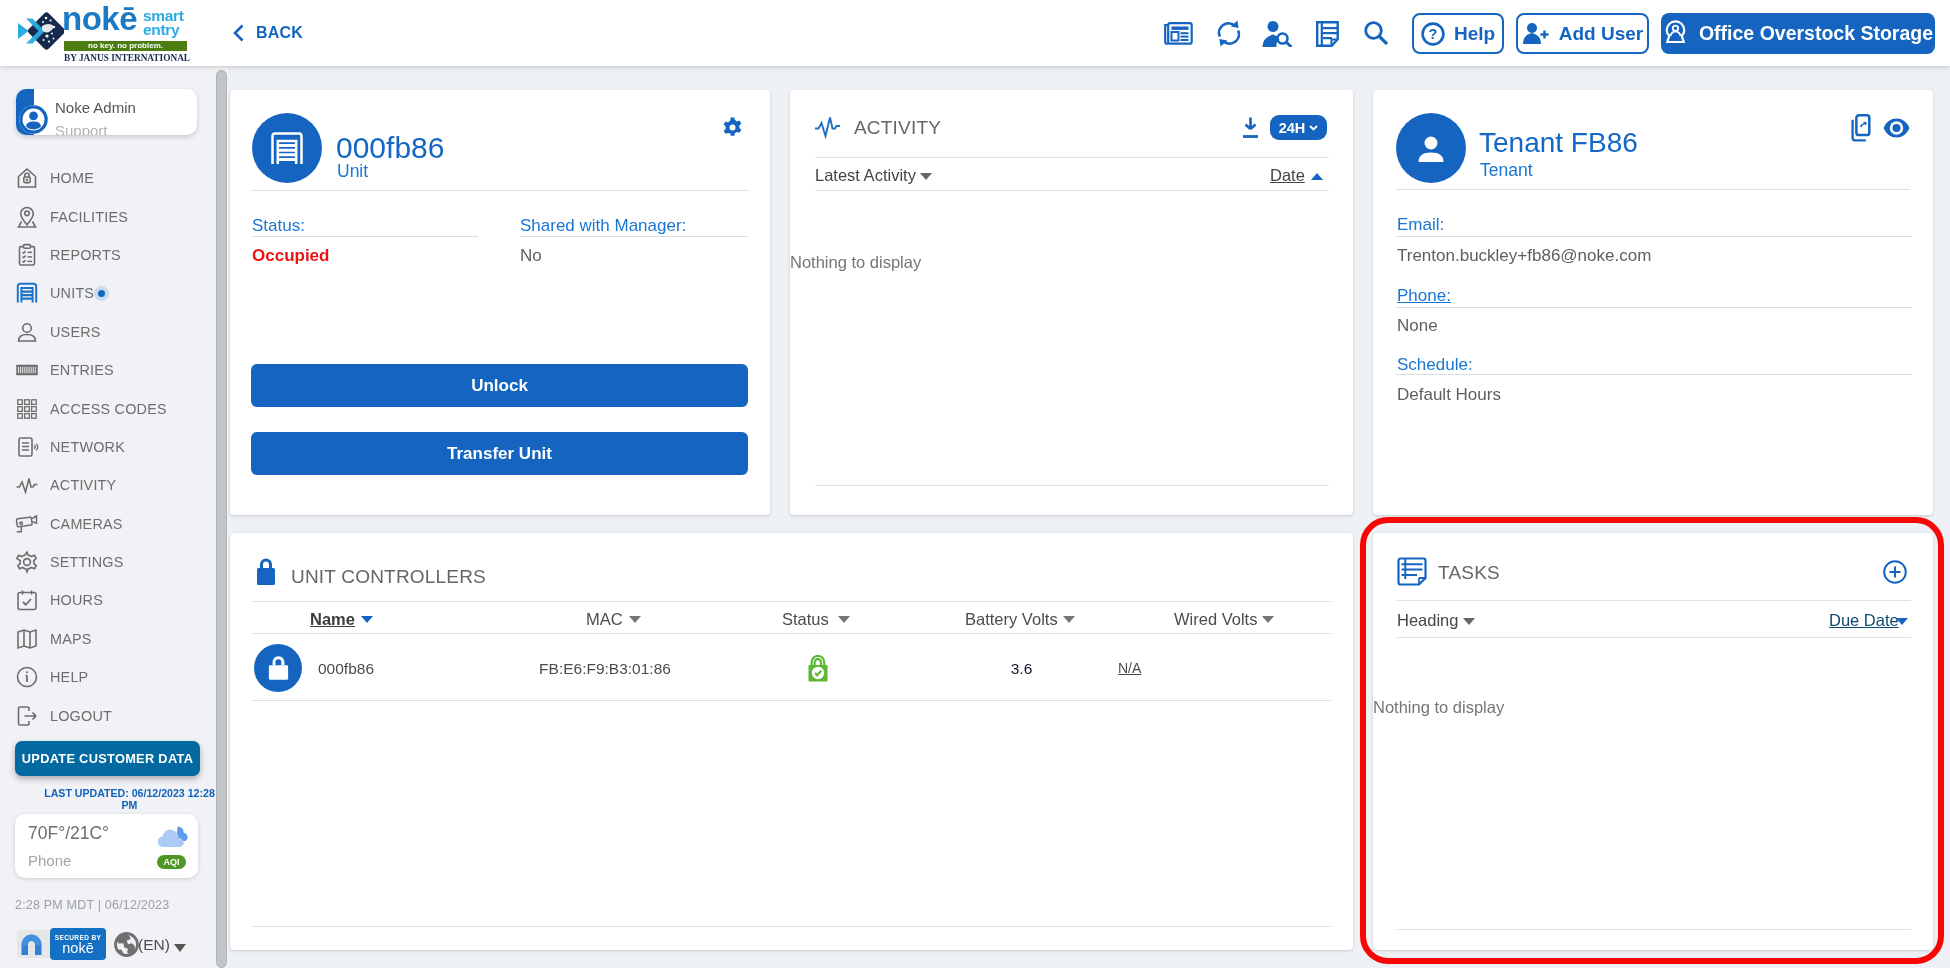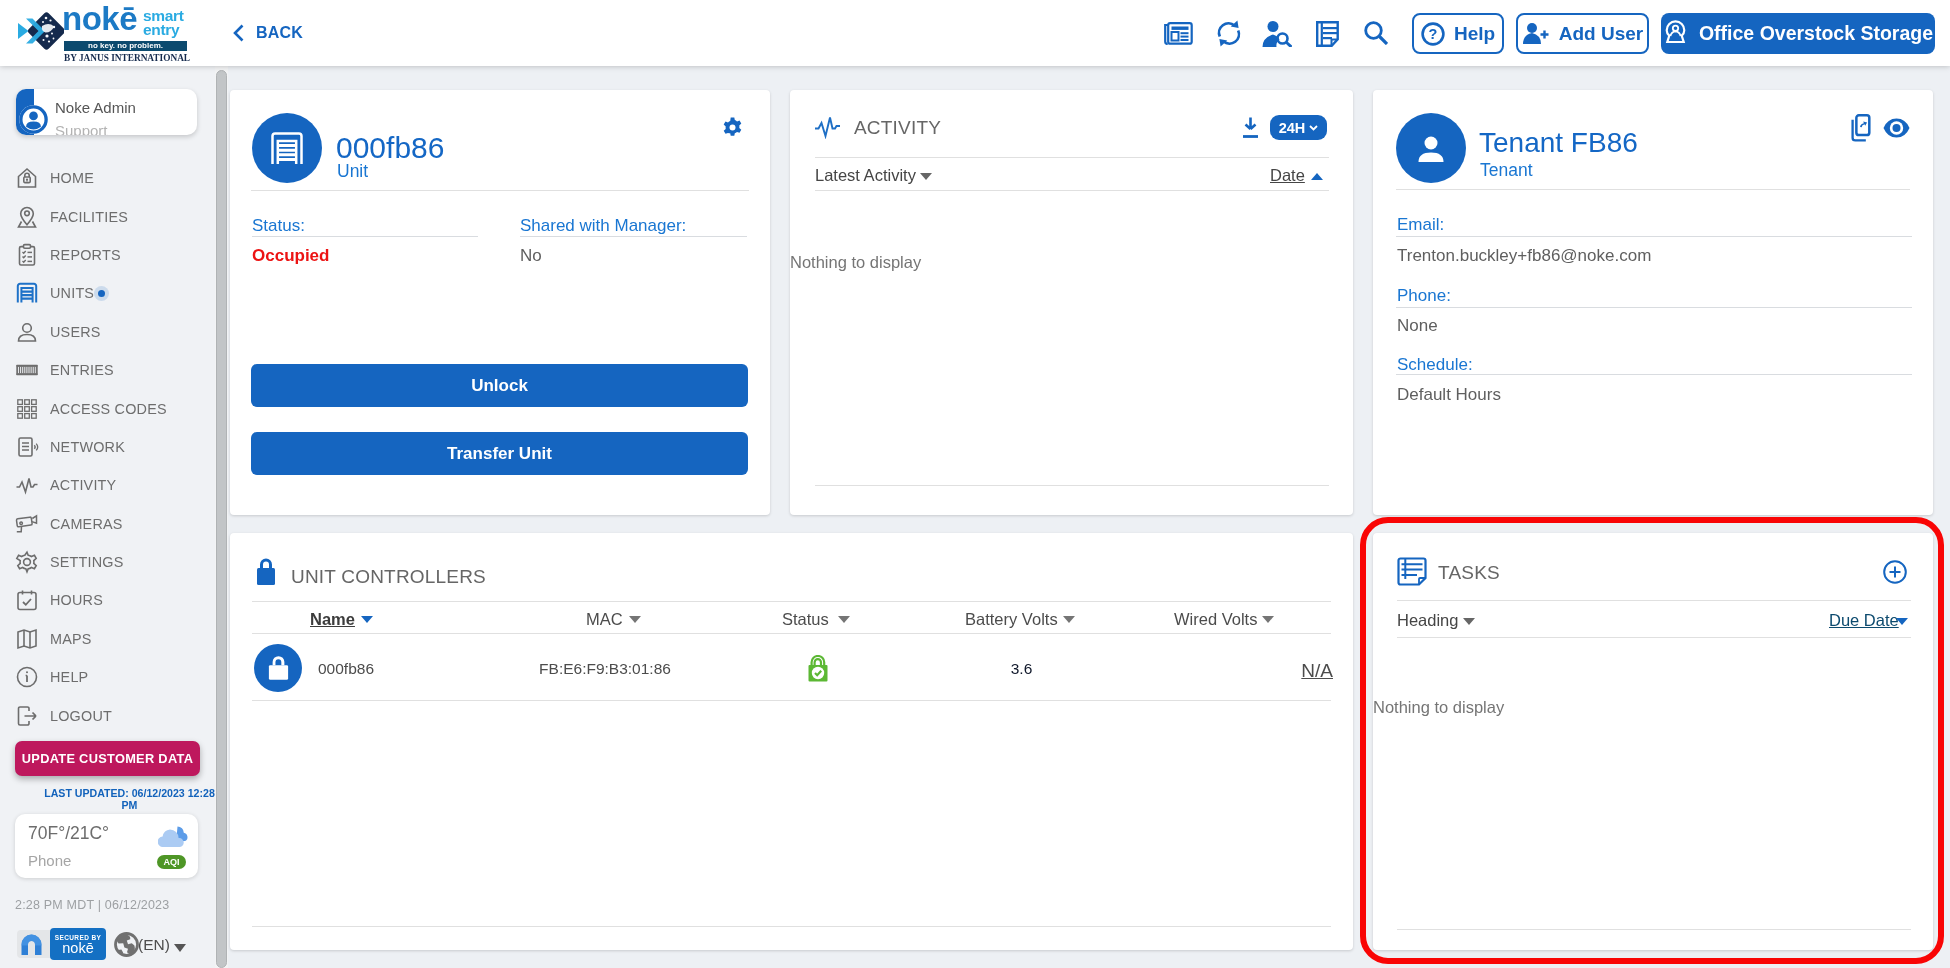--- a/index.html
+++ b/index.html
@@ -18,21 +18,21 @@
 .sbthumb { position:absolute; top:70px; left:216px; width:11px; height:898px; background:#c2c5c7; border-radius:5.5px; border:1px solid #b0b3b5; }
 .profile { position:absolute; left:16px; top:23px; width:181px; height:46px; background:#fff; border-radius:10px; box-shadow:0 2px 5px rgba(0,0,0,.18); overflow:hidden; }
 .profile .bar { position:absolute; left:0; top:0; width:18px; height:61px; background:#1565c0; }
 .profile .pav { position:absolute; }
 .pname { position:absolute; left:39px; top:10px; font-size:15px; color:#565656; }
 .prole { position:absolute; left:39px; top:33px; font-size:15px; color:#b3b3b3; }
 .menu { position:absolute; left:0; top:93px; width:216px; }
 .mi { height:38.4px; display:flex; align-items:center; padding-left:15px; color:#6d6d6d; font-size:14.4px; letter-spacing:.2px; }
 .mi svg { width:24px; height:24px; margin-right:11px; flex:none; }
 .dot { width:7px; height:7px; border-radius:50%; background:#1565c0; margin-left:4px; box-shadow:0 0 0 4px rgba(21,101,192,.16); }
-.ucd { position:absolute; left:15px; top:675px; width:185px; height:35px; background:#be185d; border-radius:7px; color:#fff; font-weight:bold; font-size:12.8px; display:flex; align-items:center; justify-content:center; letter-spacing:.3px; white-space:nowrap; box-shadow:0 3px 6px rgba(0,0,0,.3);text-align:center; }
+.ucd { position:absolute; left:15px; top:675px; width:185px; height:35px; background:#0369a1; border-radius:7px; color:#fff; font-weight:bold; font-size:12.8px; display:flex; align-items:center; justify-content:center; letter-spacing:.3px; white-space:nowrap; box-shadow:0 3px 6px rgba(0,0,0,.3);text-align:center; }
 .lastup { position:absolute; left:6px; top:721px; width:216px; text-align:center; font-size:10.6px; font-weight:bold; color:#1262bb;padding-left:31px; }
 .wcard { position:absolute; left:15px; top:748px; width:183px; height:64px; background:#fff; border-radius:10px; box-shadow:0 1px 4px rgba(0,0,0,.15); }
 .temp { position:absolute; left:13px; top:9px; font-size:17.5px; color:#6d6d6d; }
 .clouds { position:absolute; left:13px; top:38px; font-size:15px; color:#a5a5a5; }
 .aqi { position:absolute; left:142px; top:41px; width:29px; height:13.5px; background:#4e9626; border-radius:7px; color:#fff; font-size:9px; font-weight:bold; display:flex; align-items:center; justify-content:center; }
 .stime { position:absolute; left:15px; top:832px; font-size:12.5px; color:#9da0a3; letter-spacing:.2px; }
 
 .card { position:absolute; background:#fff; border-radius:4px; box-shadow:0 1px 3px rgba(0,0,0,.16); }
 .redbox { position:absolute; left:1360px; top:517px; width:584px; height:447px; border:6px solid #f90505; border-radius:28px; z-index:9; }
 .ctitle { font-size:19px; color:#666; letter-spacing:.2px; }
@@ -62,21 +62,21 @@
       <circle cx="38" cy="23" r="1.2"></circle>
         <circle cx="31" cy="32" r="1.6"></circle>
         <circle cx="36" cy="29.5" r="1"></circle>
       <circle cx="27.5" cy="36" r="1"></circle>
         <circle cx="33" cy="37.5" r="1.1"></circle>
         <circle cx="37.5" cy="34.5" r="0.9"></circle>
     </g>
   </svg>
   <div class="abs" style="left:62px; top:0px; width:82px; font-size:33px; color:#1c7ac5; font-weight:bold; letter-spacing:-.5px;">nokē</div>
   <div class="abs" style="left:143px; top:9px; font-size:15.5px; color:#2aabe2; line-height:13.8px; font-weight:bold; letter-spacing:-.3px;">smart<br>entry</div>
-  <div class="abs" style="left:64px; top:41px; width:123px; height:10px; background:#0c4a6e; color:#fff; font-size:8px; font-weight:bold; text-align:center; line-height:10px;">no key. no problem.</div>
+  <div class="abs" style="left:64px; top:41px; width:123px; height:10px; background:#4d7c0f; color:#fff; font-size:8px; font-weight:bold; text-align:center; line-height:10px;">no key. no problem.</div>
   <div class="abs" style="left:64px; top:53px; width:140px; font-family:'Liberation Serif',serif; font-size:9.3px; font-weight:bold; color:#152a4d; white-space:nowrap;">BY JANUS INTERNATIONAL</div>
 
   <div class="back"><svg width="11" height="18" viewBox="0 0 11 18">
         <path d="M9.5 1.5 L2 9 L9.5 16.5" fill="none" stroke="#1565c0" stroke-width="2.6"></path>
       </svg>BACK</div>
 
   <svg class="hicon" style="left:1164px; top:22px;" width="29" height="23" viewBox="0 0 29 23">
     <rect x="4.2" y="1.2" width="23.5" height="20.5" rx="2" fill="none" stroke="#1565c0" stroke-width="2.2"></rect>
     <path d="M4.5 3 L1.2 3 L1.2 19.5 a2.5 2.5 0 0 0 2.5 2.5" fill="none" stroke="#1565c0" stroke-width="2.2"></path>
     <rect x="7.5" y="4.5" width="17" height="3.4" fill="#1565c0"></rect>
@@ -327,21 +327,21 @@
   </svg>
   <svg class="abs" style="left:510px; top:28px;" width="27" height="20" viewBox="0 0 27 20">
     <path d="M13.5 0.5 q9 0 13 9.5 q-4 9.5 -13 9.5 q-9 0 -13 -9.5 q4 -9.5 13 -9.5 z" fill="#1565c0"></path>
     <circle cx="13.5" cy="10" r="6.7" fill="#fff"></circle>
     <circle cx="13.5" cy="10" r="4" fill="#1565c0"></circle>
   </svg>
   <div class="hr" style="left:23px; top:99px; width:514px;"></div>
   <div class="lbl" style="left:24px; top:125px;">Email:</div>
   <div class="hr" style="left:23px; top:146px; width:516px; background:#d9dce0;"></div>
   <div class="val" style="left:24px; top:156px;">Trenton.buckley+fb86@noke.com</div>
-  <div class="lbl" style="left:24px; top:196px;">Phone:</div>
+  <div class="lbl" style="left:24px; top:196px;text-decoration:underline;">Phone:</div>
   <div class="hr" style="left:23px; top:217px; width:516px; background:#d9dce0;"></div>
   <div class="val" style="left:24px; top:226px;">None</div>
   <div class="lbl" style="left:24px; top:265px;">Schedule:</div>
   <div class="hr" style="left:23px; top:284px; width:516px; background:#d9dce0;"></div>
   <div class="val" style="left:24px; top:295px;">Default Hours</div>
 </div>
 <div class="card" id="c4" style="left:230px; top:533px; width:1123px; height:417px;">
   <svg class="abs" style="left:26px; top:24px;" width="20" height="29" viewBox="0 0 20 29">
     <path d="M10 1.5 a6 6 0 0 1 6 6 V11 H13 V7.5 a3 3 0 0 0 -6 0 V11 H4 V7.5 a6 6 0 0 1 6 -6 z" fill="#1565c0"></path>
     <rect x="1" y="11" width="18" height="17" rx="1.5" fill="#1565c0"></rect>
@@ -367,21 +367,21 @@
   </div>
   <div class="abs" style="left:88px; top:127px; font-size:15.5px; color:#4c4c4c;">000fb86</div>
   <div class="abs" style="left:260px; top:127px; width:230px; text-align:center; font-size:15.5px; color:#4c4c4c;">FB:E6:F9:B3:01:86</div>
   <svg class="abs" style="left:577px; top:122px;" width="22" height="27" viewBox="0 0 22 27">
     <path d="M11 1 a6.2 6.2 0 0 1 6.2 6.2 V11 H14 V7.4 a3.2 3.2 0 0 0 -6.4 0 V11 H4.6 V7.2 A6.2 6.2 0 0 1 11 1 z" fill="none" stroke="#5cb834" stroke-width="2.2"></path>
     <rect x="1.5" y="10" width="19" height="16.5" rx="1" fill="#5cb834"></rect>
     <circle cx="11" cy="18" r="6.2" fill="#fff"></circle>
     <path d="M8 18 l2.2 2.2 4 -4.4" fill="none" stroke="#5cb834" stroke-width="2.2"></path>
   </svg>
   <div class="abs" style="left:684px; top:127px; width:215px; text-align:center; font-size:15.5px; color:#0f172a;">3.6</div>
-  <div class="abs" style="left:888px; top:127px; width:215px; text-align:right; font-size:19px; color:#4c4c4c;text-decoration:underline;">N/A</div>
+  <div class="abs" style="left:888px; top:127px; width:215px; text-align:left; font-size:14px; color:#4c4c4c;text-decoration:underline;">N/A</div>
   <div class="hr" style="left:22px; top:167px; width:1079px;"></div>
   <div class="hr" style="left:22px; top:393px; width:1079px;"></div>
 </div>
 <div class="card" id="c5" style="left:1373px; top:533px; width:560px; height:417px;">
   <svg class="abs" style="left:24px; top:24px;" width="30" height="29" viewBox="0 0 30 29" fill="none" stroke="#1565c0" stroke-width="2.2">
     <path d="M3.5 1.5 H26.5 a2 2 0 0 1 2 2 V21 l-6.5 6.5 H3.5 a2 2 0 0 1 -2 -2 V3.5 a2 2 0 0 1 2 -2 z"></path>
     <path d="M22 27.5 V22 a1 1 0 0 1 1 -1 H28.5" stroke-width="1.8"></path>
     <path d="M8.3 2 V22" stroke-width="2"></path>
     <path d="M4.5 7.3 H25.5 M4.5 12.6 H25.5 M4.5 17.9 H20" stroke-width="2"></path>
   </svg>

